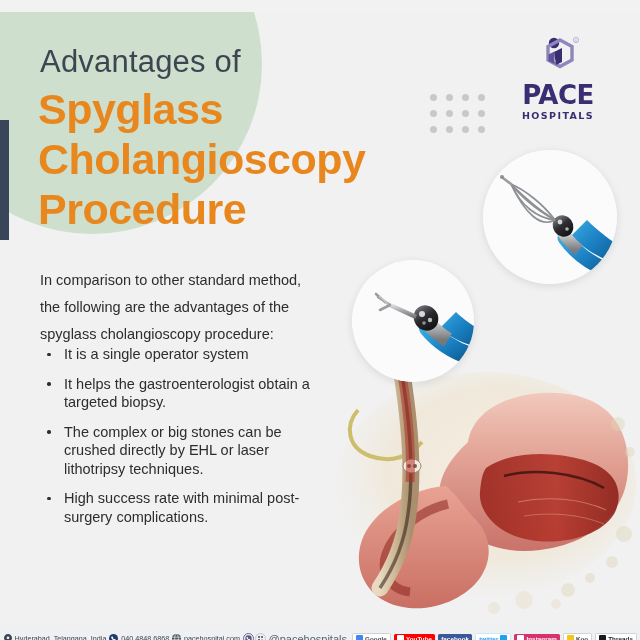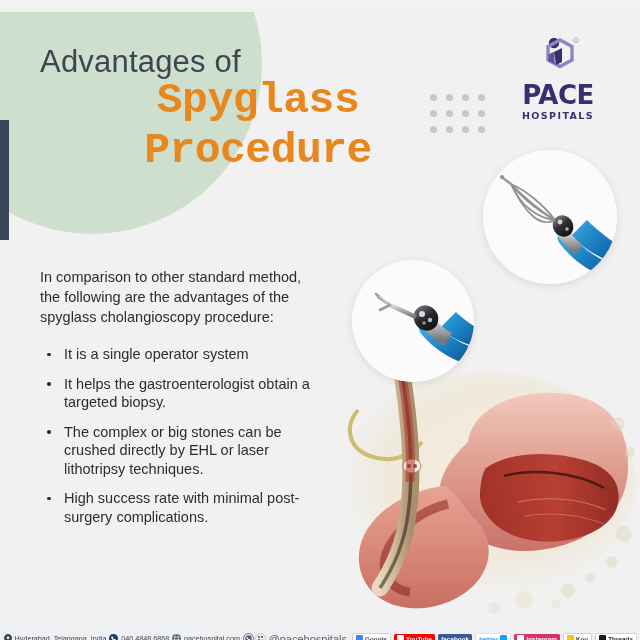--- a/index.html
+++ b/index.html
@@ -23,43 +23,43 @@
     display:grid;grid-template-columns:repeat(4,16px);grid-template-rows:repeat(3,16px);
   }
   .dot-grid i{width:7px;height:7px;border-radius:50%;background:#c6c8ca;display:block;}
 
   
   .kicker{
     position:absolute;left:40px;top:32px;
     font-size:31px;color:#3d4650;letter-spacing:.2px;font-weight:400;
   }
   .bigtitle{
-    position:absolute;left:38px;top:64px;width:440px;
-    font-family:Liberation Mono, monospace;
+    position:absolute;left:38px;top:72px;width:440px;
+    font-family:Liberation Sans, sans-serif;
     font-weight:bold;font-size:43px;line-height:50px;
-    color:#e8871e;letter-spacing:-.5px;text-align:center;
+    color:#e8871e;letter-spacing:-.5px;
   }
   .bigtitle span{display:block;}
 
   
   .logo{position:absolute;right:34px;top:22px;width:96px;text-align:center;}
   .logo .mark{width:96px;height:48px;display:block;}
   .logo .wordmark{
     font-family:"DejaVu Sans","Liberation Sans",sans-serif;
     font-weight:bold;font-size:26px;color:#3b2d72;letter-spacing:-.5px;line-height:26px;
   }
   .logo .sub{
     font-family:"DejaVu Sans","Liberation Sans",sans-serif;
     font-weight:bold;font-size:9.5px;color:#3b2d72;letter-spacing:1.4px;margin-top:2px;
   }
 
   
   .intro{
     position:absolute;left:40px;top:255px;width:268px;
-    font-size:14.5px;line-height:20px;color:#2d2d2d;
+    font-size:14.5px;line-height:27px;color:#2d2d2d;
   }
   .bullets{
     position:absolute;left:40px;top:333px;width:290px;
     margin:0;padding:0;list-style:none;
   }
   .bullets li{
     position:relative;padding-left:24px;margin-bottom:11px;
     font-size:14.5px;line-height:18.5px;color:#2d2d2d;
   }
   .bullets li:before{
@@ -125,20 +125,21 @@
     <i></i>
       <i></i>
       <i></i>
       <i></i>
   </div>
 
   <div class="kicker">Advantages of</div>
 
   <div class="bigtitle">
     <span>Spyglass</span>
+    <span>Cholangioscopy</span>
     <span>Procedure</span>
   </div>
 
   <div class="logo">
     <svg class="mark" viewBox="0 0 96 48">
       <circle cx="44" cy="9" r="5.2" fill="#3b2d72"></circle>
       <path d="M50 6 L62 12.5 L62 26 L50 32.5 L38 26 L38 12.5 Z" fill="none" stroke="#8f86bd" stroke-width="3.4"></path>
       <path d="M44 18 L52 14 L52 28 L46 31 Z" fill="#3b2d72"></path>
       <path d="M38.5 20.5 L44.5 17.5 L44.5 30 L38.5 27 Z" fill="#5f5298"></path>
       <circle cx="66" cy="6" r="2.6" fill="none" stroke="#b9b2d6" stroke-width="1"></circle>

